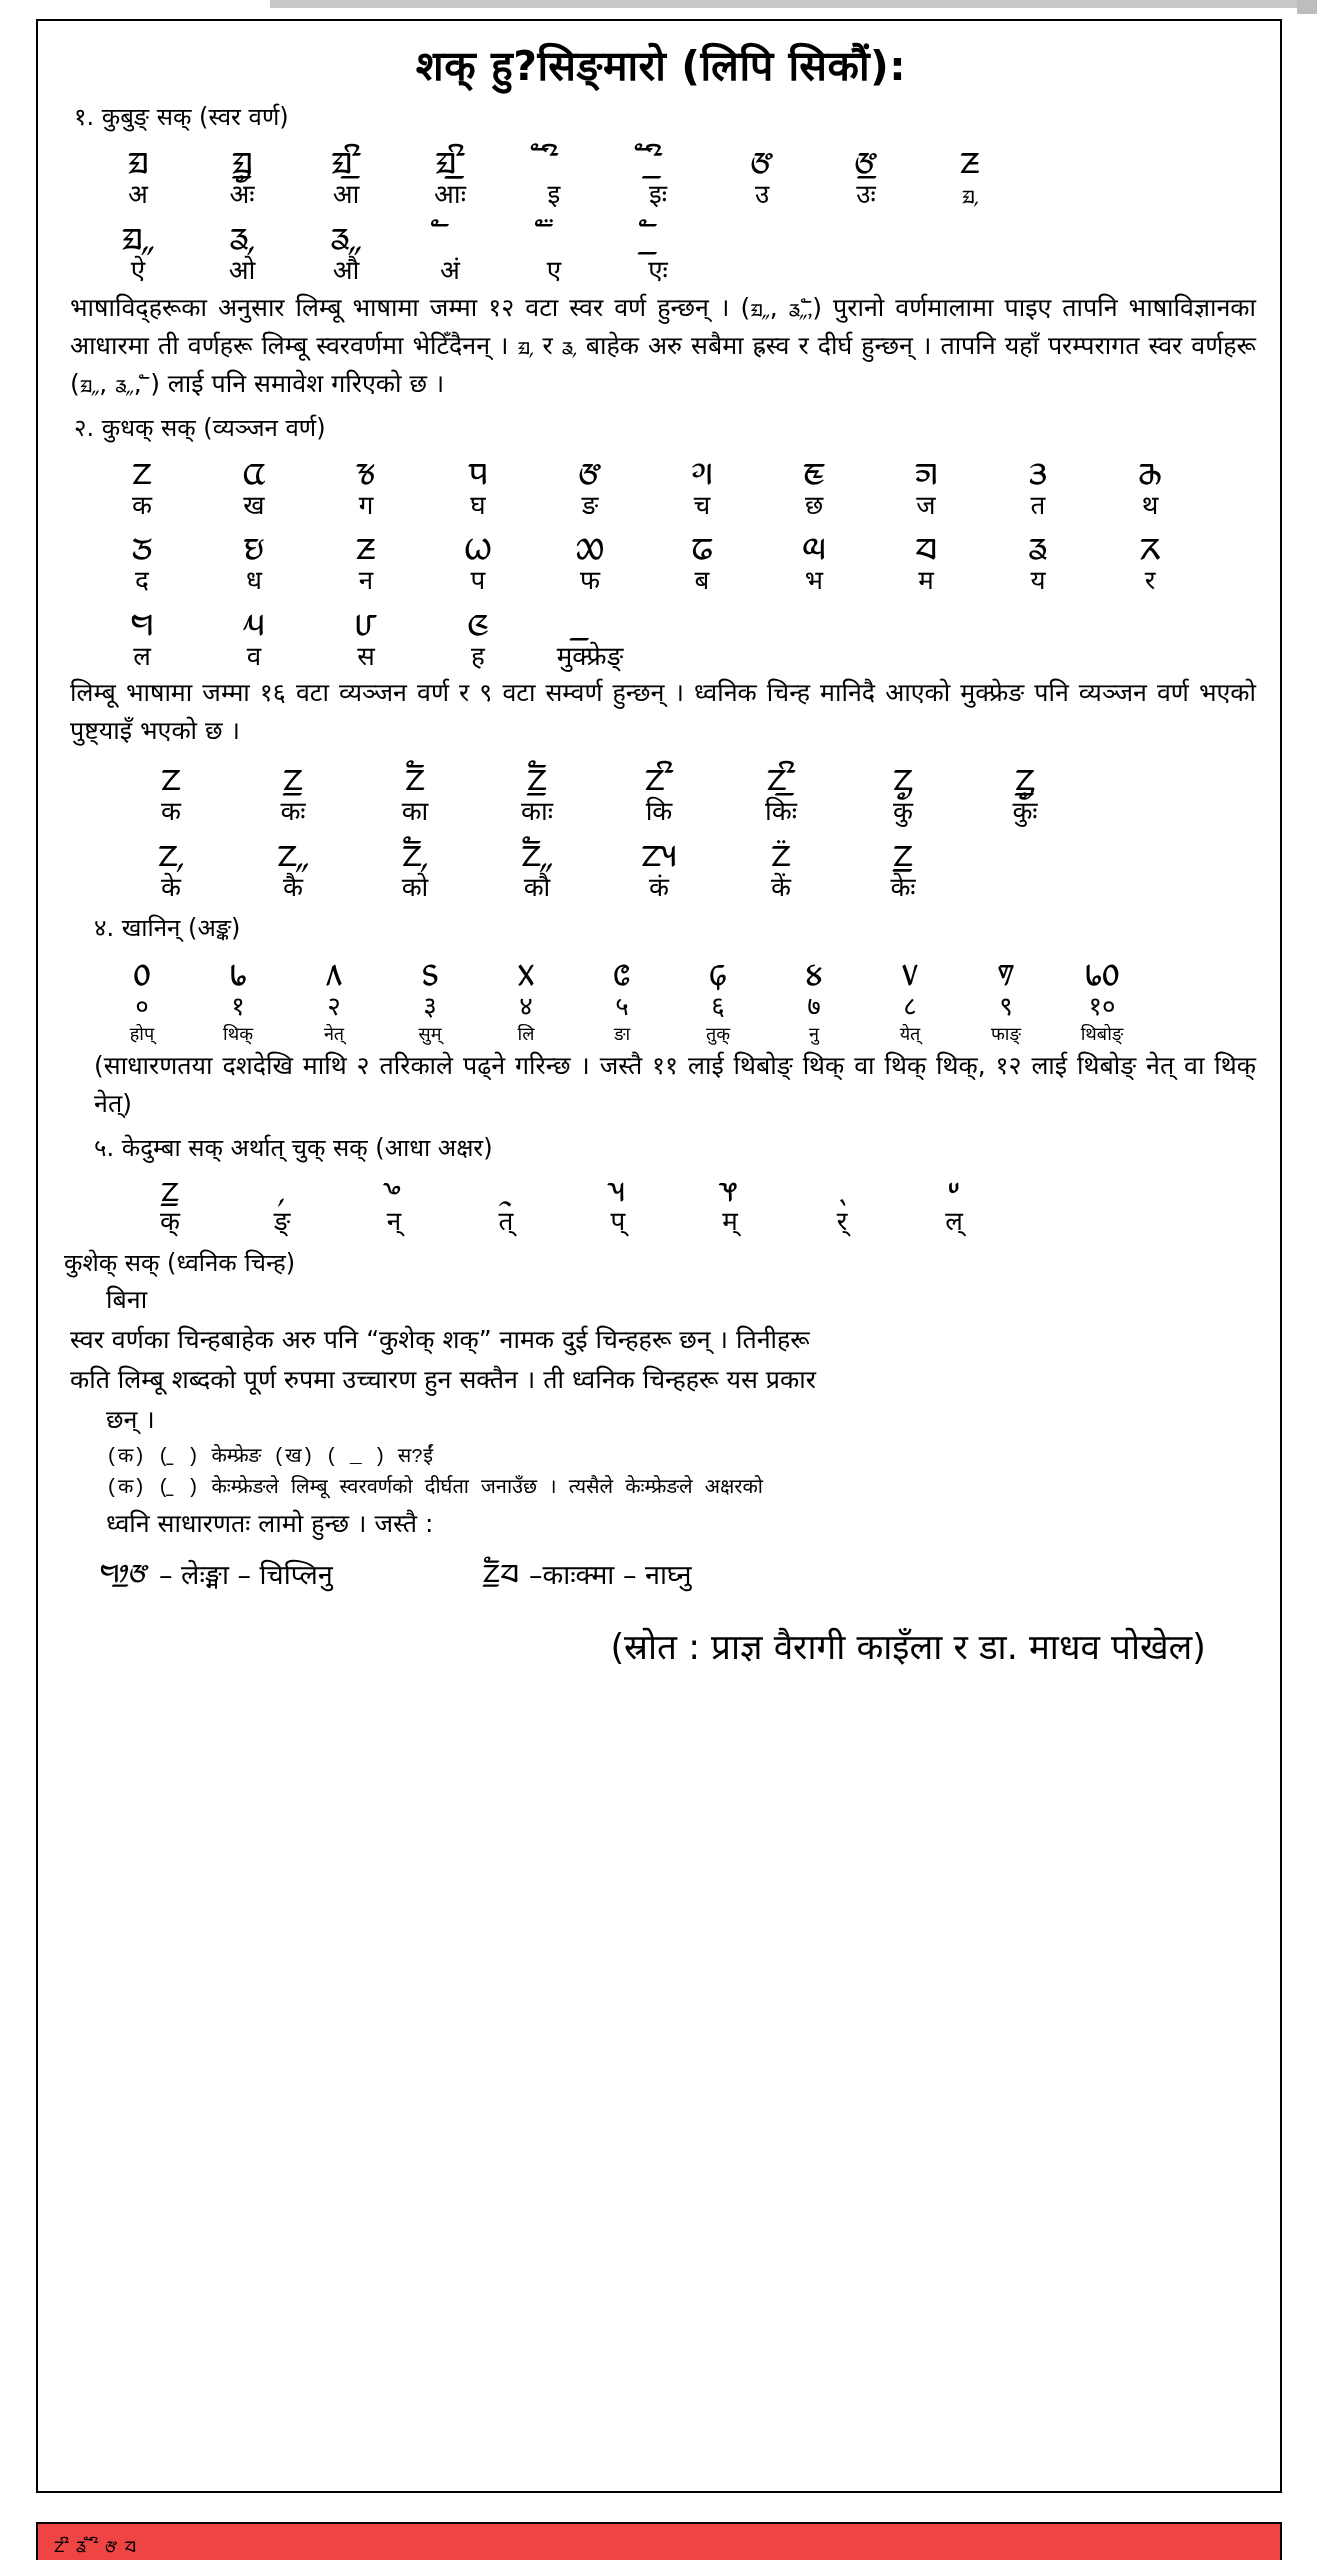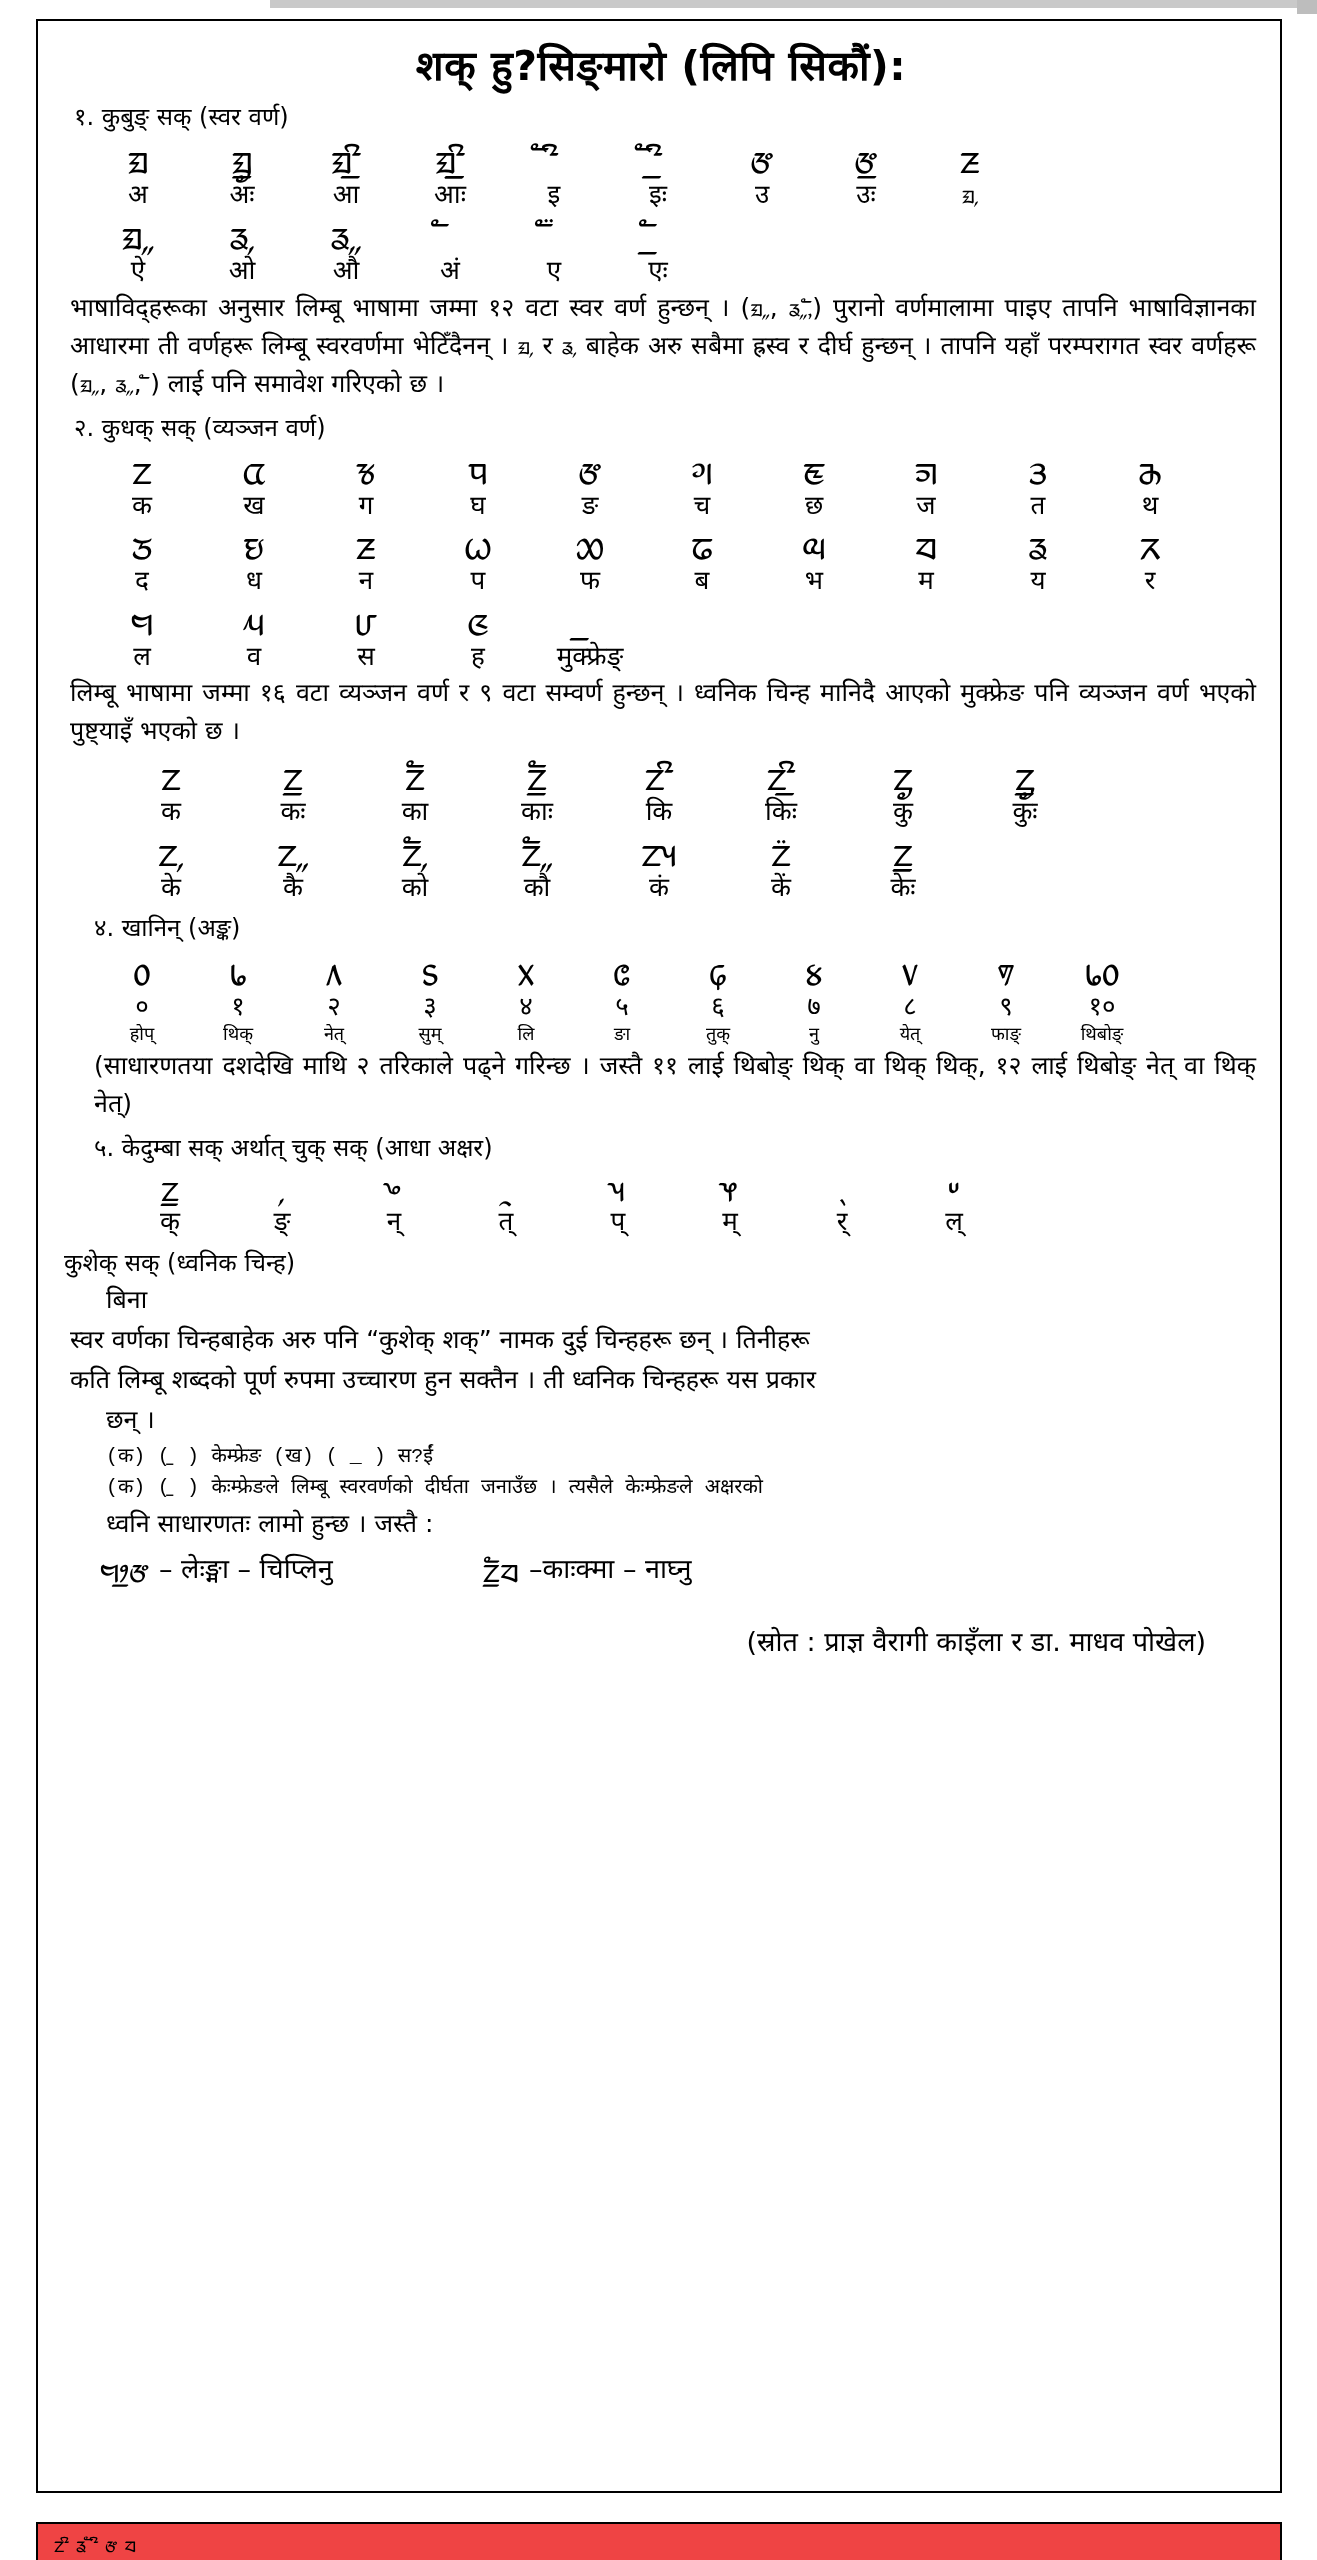--- a/index.html
+++ b/index.html
@@ -121,30 +121,30 @@
     white-space:nowrap;
   }
 
   .examples{
     display:flex;
     margin:6px 0 0 40px;
     font-family:"DejaVu Sans", sans-serif;
   }
   .example{
     display:flex;
-    align-items:flex-start;
+    align-items:flex-end;
     font-size:27px;
   }
   .example .ex-glyph{ font-size:36px; margin-right:10px; }
   .example .ex-text{ font-size:27px; }
   .ex-gap{ width:150px; }
 
   .source{
     font-family:"DejaVu Sans", sans-serif;
-    font-size:27px;
+    font-size:35px;
     text-align:right;
     margin:30px 56px 0 0;
   }
 
   .bottom-text{
     font-family:"DejaVu Sans", sans-serif;
     font-size:22px;
     margin:8px 0 0 16px;
     white-space:nowrap;
     overflow:hidden;

